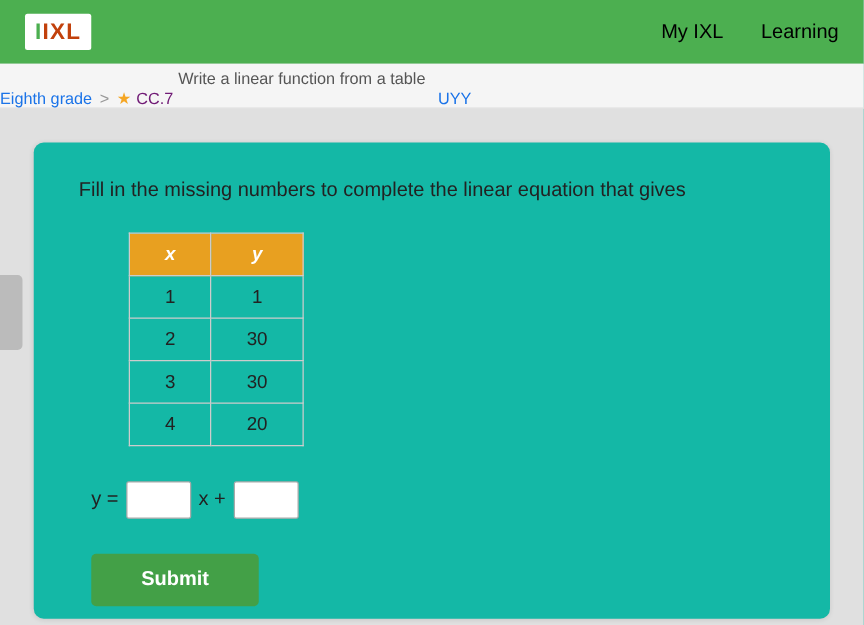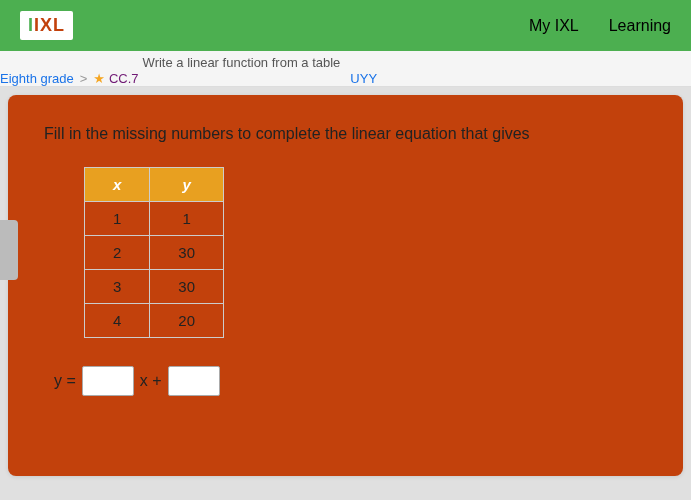--- a/index.html
+++ b/index.html
@@ -74,22 +74,22 @@
     .breadcrumb-current {
       color: #701a75;
     }
     .breadcrumb-code {
       color: #1a73e8;
       margin-left: 6px;
     }
 
     
     .main-content {
-      background: #c2410c;
-      margin: 8px;
+      background: #14b8a6;
+      margin: 27px;
       border-radius: 8px;
       padding: 30px 36px;
       height: calc(500px - 51px - 36px - 32px);
       box-shadow: 0 1px 4px rgba(0,0,0,0.1);
     }
 
     .question-text {
       font-size: 16px;
       color: #222;
       margin-bottom: 24px;
@@ -227,14 +227,15 @@
 
   
   <div class="equation-row">
     <span class="equation-label">y =</span>
     <input class="equation-input" type="text" style="">
     <span class="equation-label">x +</span>
     <input class="equation-input" type="text" style="">
   </div>
 
   
+  <button class="submit-btn">Submit</button>
 
 </div>
 
 </body></html>

